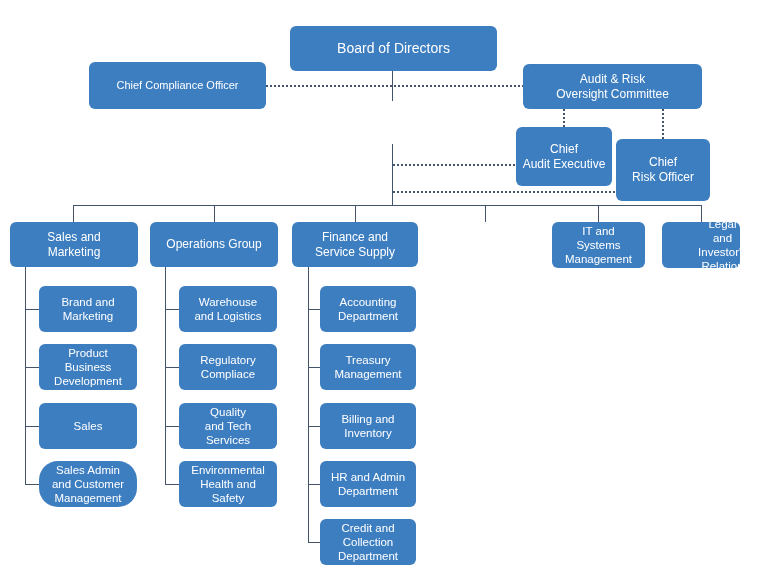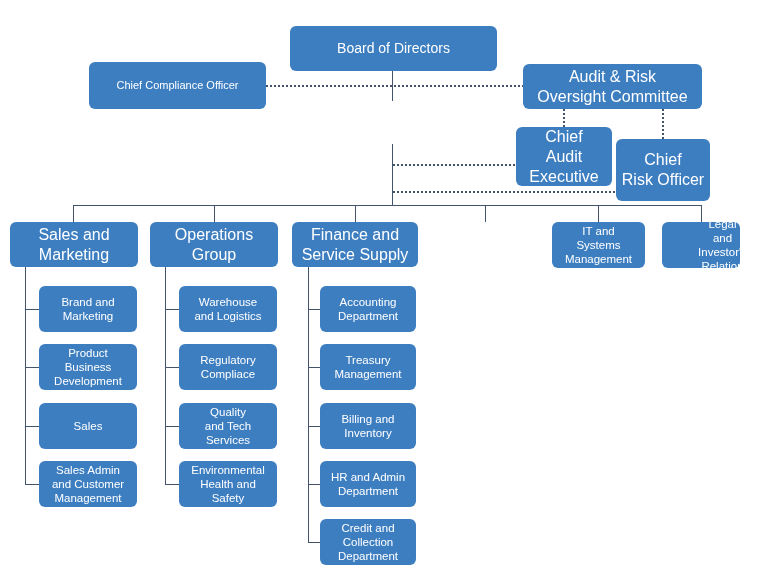--- a/index.html
+++ b/index.html
@@ -10,21 +10,21 @@
   }
   html,body{margin:0;padding:0;background:var(--bg);}
   #canvas{
     position:relative;width:768px;height:575px;background:var(--bg);
     font-family:"Liberation Sans",sans-serif;overflow:hidden;margin-top:9px;
   }
   .node{
     position:absolute;background:var(--fill);color:var(--text);
     border-radius:6px;display:flex;align-items:center;justify-content:center;
     text-align:center;white-space:pre-line;line-height:1.25;
-    font-size:16px;padding:1px;box-sizing:border-box;
+    font-size:12px;padding:1px;box-sizing:border-box;
   }
   .f14{font-size:14px;}
   .f13{font-size:11px;}
   .f115{font-size:11.5px;line-height:1.22;}
   .ln{position:absolute;background:var(--line);}
   .dot-h{position:absolute;height:2px;
     background-image:repeating-linear-gradient(90deg,var(--line) 0 2px,transparent 2px 4px);}
   .dot-v{position:absolute;width:2px;
     background-image:repeating-linear-gradient(180deg,var(--line) 0 2px,transparent 2px 4px);}
 </style>
@@ -88,21 +88,21 @@
   <div class="node f115" style="left:662px;top:213px;width:78px;height:46px;padding-left:44px;">Legal and
 Investor's
 Relation</div>
 
   <div class="node f115" style="left:39px;top:277px;width:98px;height:46px;">Brand and
 Marketing</div>
   <div class="node f115" style="left:39px;top:335px;width:98px;height:46px;">Product
 Business
 Development</div>
   <div class="node f115" style="left:39px;top:394px;width:98px;height:46px;">Sales</div>
-  <div class="node f115" style="left:39px;top:452px;width:98px;height:46px;">Sales Admin
+  <div class="node f115" style="left:39px;top:452px;width:98px;height:46px;border-radius:19px;">Sales Admin
 and Customer
 Management</div>
 
   <div class="node f115" style="left:179px;top:277px;width:98px;height:46px;">Warehouse
 and Logistics</div>
   <div class="node f115" style="left:179px;top:335px;width:98px;height:46px;">Regulatory
 Compliace</div>
   <div class="node f115" style="left:179px;top:394px;width:98px;height:46px;">Quality
 and Tech
 Services</div>

